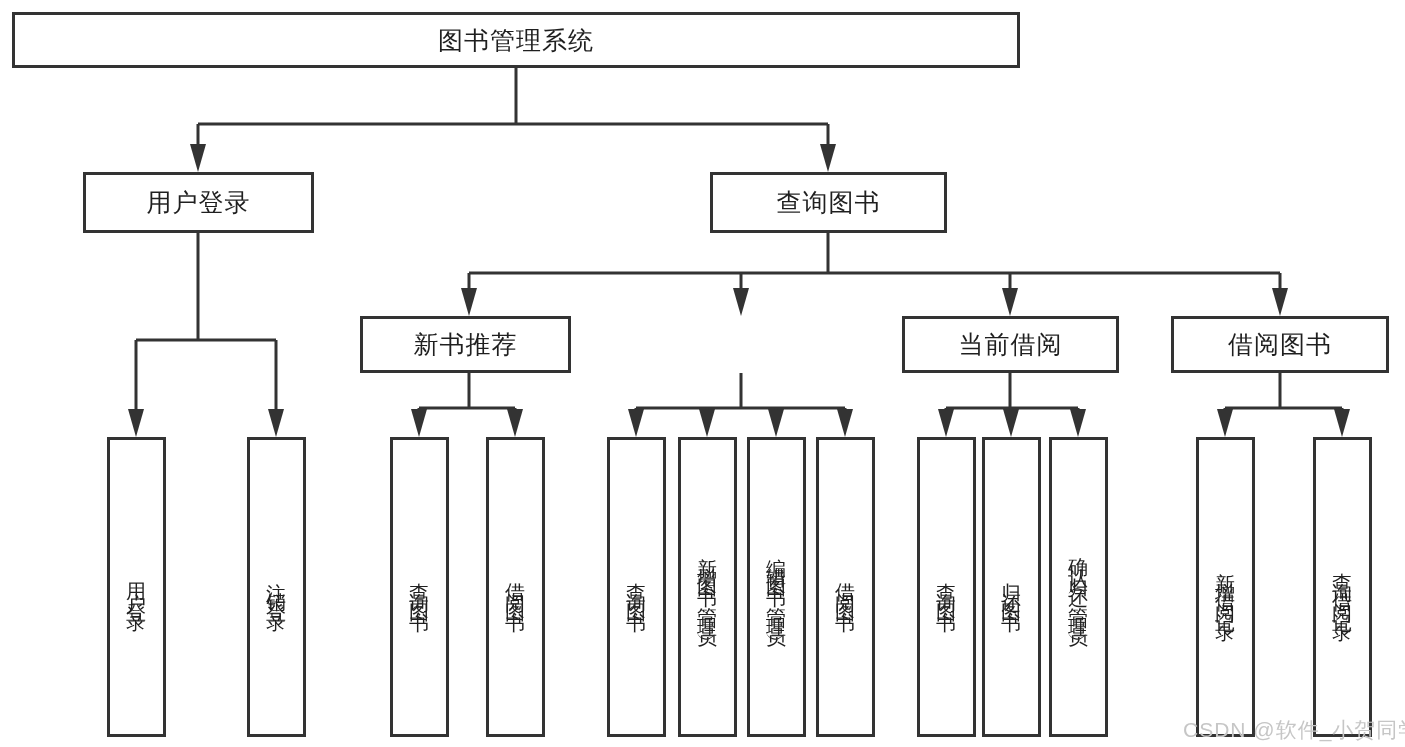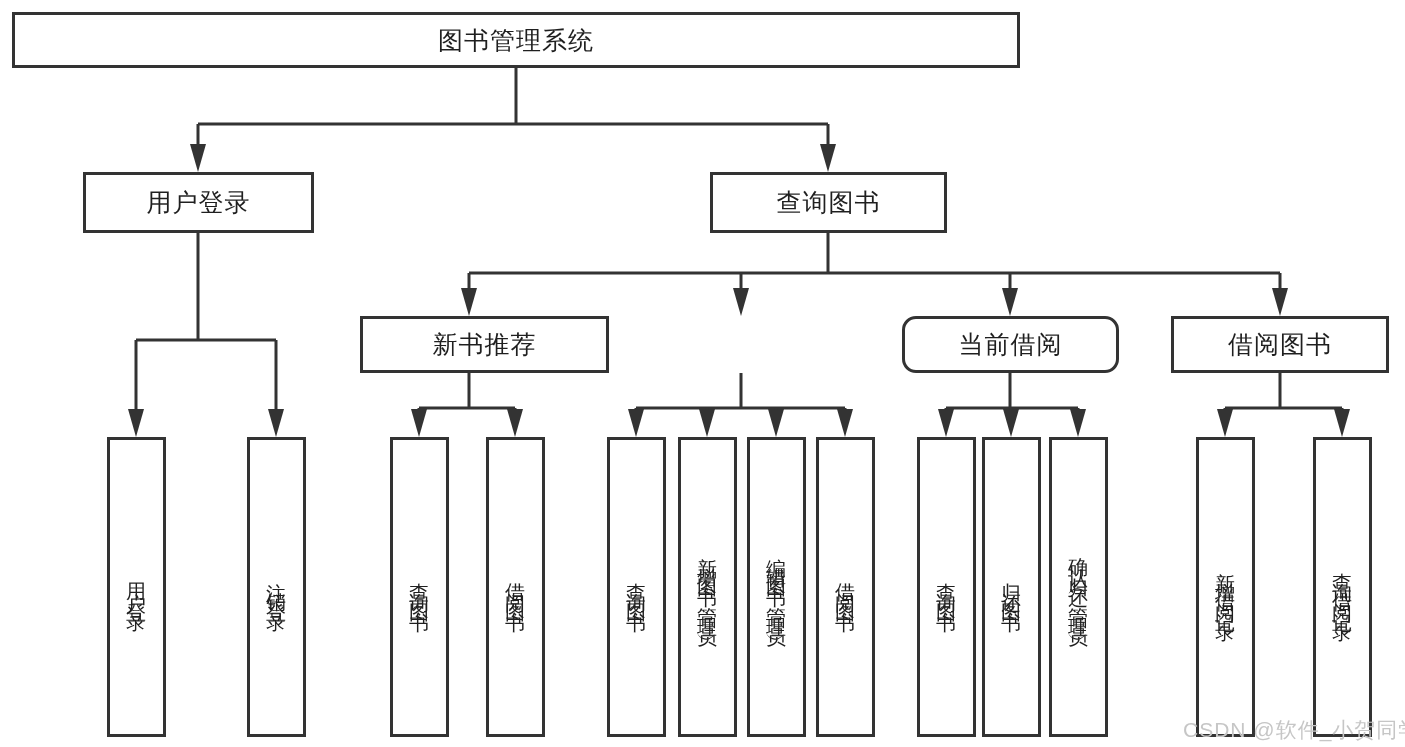--- a/index.html
+++ b/index.html
@@ -114,22 +114,22 @@
     <polygon class="arrowhead" points="1217,409 1233,409 1225,437"></polygon>
     <polygon class="arrowhead" points="1334,409 1350,409 1342,437"></polygon>
     <path class="wire" d="M1225,408 V410 M1342,408 V410"></path>
   </svg>
 
   <div class="node hnode" style="left:12px; top:12px; width:1008px; height:56px;">图书管理系统</div>
 
   <div class="node hnode" style="left:83px; top:172px; width:231px; height:61px;">用户登录</div>
   <div class="node hnode" style="left:710px; top:172px; width:237px; height:61px;">查询图书</div>
 
-  <div class="node hnode" style="left:360px; top:316px; width:249px; height:57px;">新书推荐</div>
-  <div class="node hnode" style="left:902px; top:316px; width:217px; height:57px;border-radius:14px;">当前借阅</div>
+  <div class="node hnode" style="left:360px; top:316px; width:211px; height:57px;">新书推荐</div>
+  <div class="node hnode" style="left:902px; top:316px; width:217px; height:57px;">当前借阅</div>
   <div class="node hnode" style="left:1171px; top:316px; width:218px; height:57px;">借阅图书</div>
 
   <div class="node vnode" style="left:107px; top:437px; width:59px; height:300px;">
     <span class="vtext">用户登录</span>
   </div>
   <div class="node vnode" style="left:247px; top:437px; width:59px; height:300px;">
     <span class="vtext">注销登录</span>
   </div>
 
   <div class="node vnode" style="left:390px; top:437px; width:59px; height:300px;">

